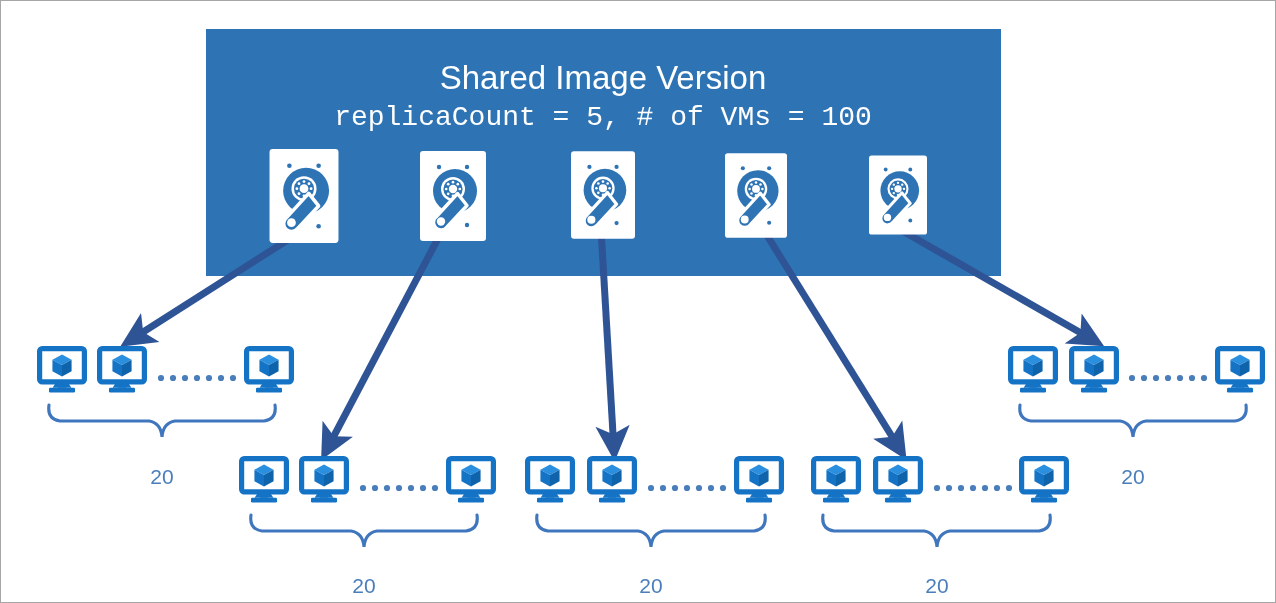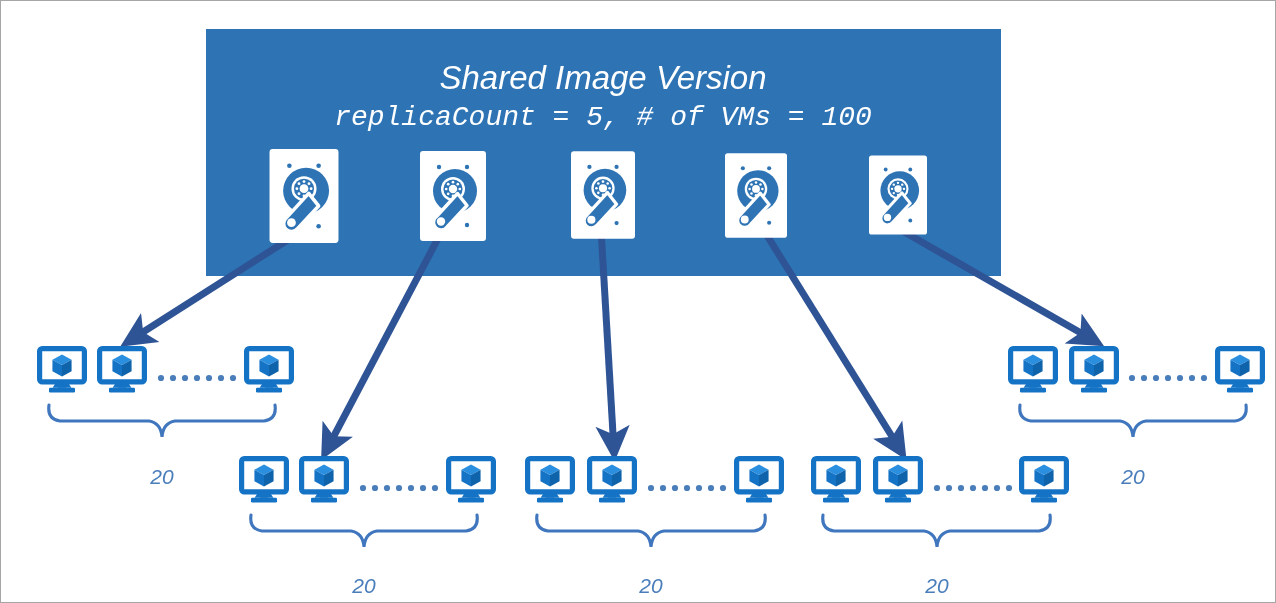--- a/index.html
+++ b/index.html
@@ -10,21 +10,20 @@
   }
   #stage {
     position: relative;
     width: 1276px;
     height: 603px;
     background: #ffffff;
     border: 1px solid #a6a6a6;
     box-sizing: border-box;
     overflow: hidden;
     font-family: "Liberation Sans", sans-serif;
-    font-style: italic;
   }
   #svg-layer {
     position: absolute;
     left: 0;
     top: 0;
     width: 1276px;
     height: 603px;
   }
   .hdr-title {
     font-family: "Liberation Sans", sans-serif;

